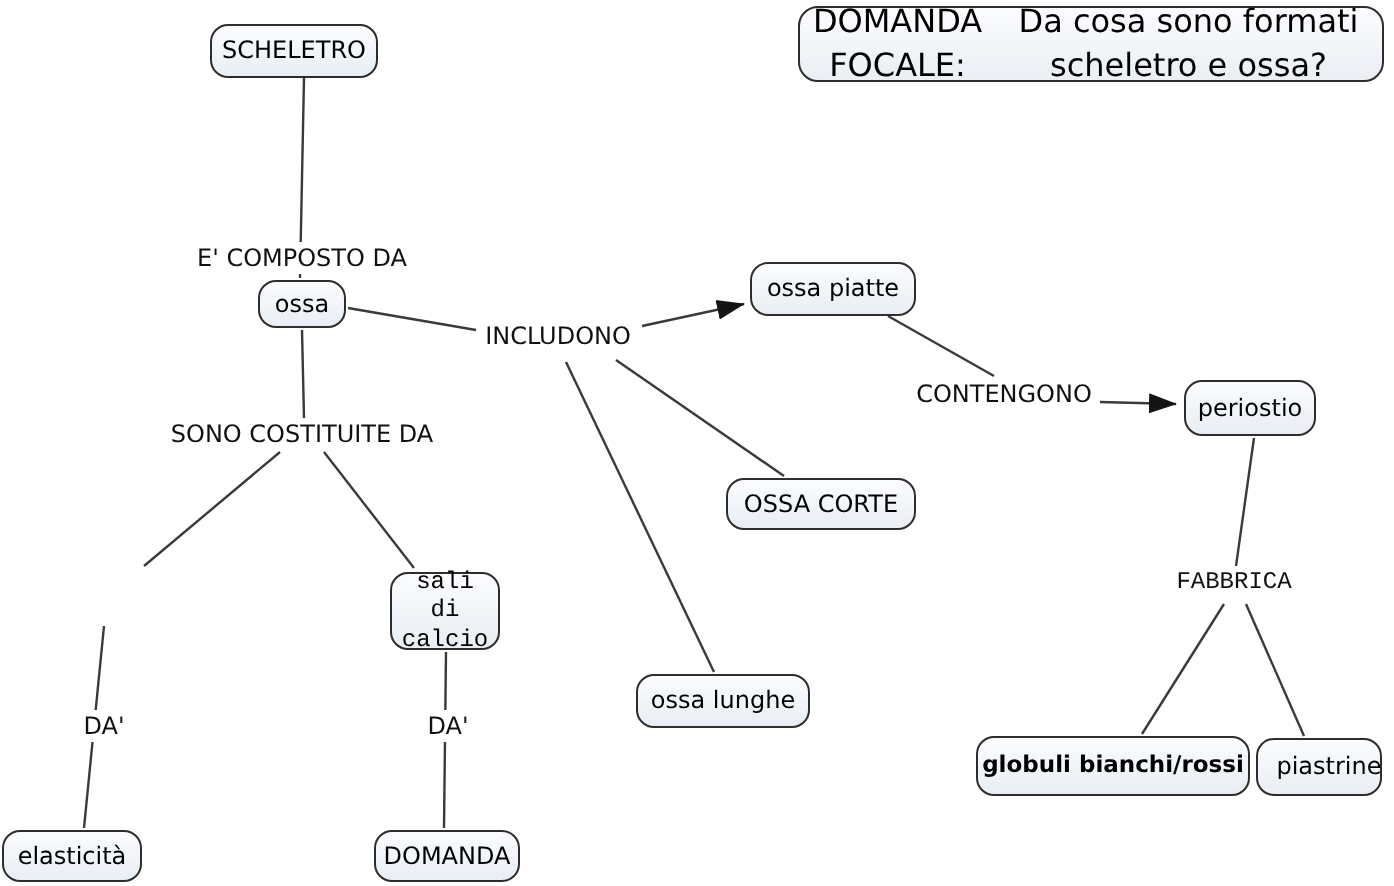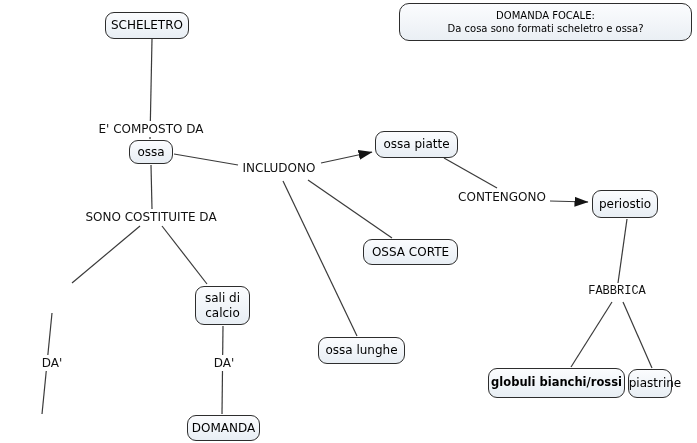--- a/index.html
+++ b/index.html
@@ -16,22 +16,22 @@
     display:flex; align-items:center; justify-content:center;
     text-align:center; font-size:12px; color:#000;
     line-height:1.2; white-space:nowrap; padding:2px 3px;
   }
   .node.wrap { white-space:normal; }
   .node.small { font-size:11.5px; }
   .focal {
     position:absolute; box-sizing:border-box;
     border:1.2px solid #2d2d2d; border-radius:10px;
     background:linear-gradient(180deg,#fbfcfe 0%, #eaeff4 100%);
-    display:flex; flex-direction:column; align-items:center; justify-content:center;
-    font-size:10px; color:#000; line-height:1.35; text-align:center;
+    display:flex; flex-direction:row; align-items:center; justify-content:center;
+    font-size:16px; color:#000; line-height:1.35; text-align:center;
   }
   .label {
     position:absolute; transform:translate(-50%,-50%);
     background:#ffffff; padding:1px 3px;
     font-size:12px; color:#111; white-space:nowrap;
   }
 </style>
 </head>
 <body>
 
@@ -74,18 +74,19 @@
     <div>DOMANDA FOCALE:</div>
     <div>Da cosa sono formati scheletro e ossa?</div>
   </div>
 
   <div class="node" style="left:105px; top:12px;  width:84px;  height:27px;">SCHELETRO</div>
   <div class="node" style="left:129px; top:140px; width:44px;  height:24px;">ossa</div>
   <div class="node" style="left:375px; top:131px; width:83px;  height:27px;">ossa piatte</div>
   <div class="node" style="left:363px; top:239px; width:95px;  height:26px;">OSSA CORTE</div>
   <div class="node" style="left:592px; top:190px; width:66px;  height:28px;">periostio</div>
   <div class="node" style="left:318px; top:337px; width:87px;  height:27px;">ossa lunghe</div>
-  <div class="node wrap" style="left:195px; top:286px; width:55px; height:39px;">sali di calcio</div>
+  <div class="node wrap" style="left:195px; top:286px; width:55px; height:39px;font-family:Liberation Mono, monospace;">sali di calcio</div>
+  <div class="node" style="left:1px;   top:415px; width:70px;  height:26px;">elasticità</div>
   <div class="node" style="left:187px; top:415px; width:73px;  height:26px;">DOMANDA</div>
   <div class="node small" style="left:488px; top:368px; width:137px; height:30px;font-weight:bold;">globuli bianchi/rossi</div>
-  <div class="node" style="left:628px; top:369px; width:44px;  height:29px;padding-left:13px;">piastrine</div>
+  <div class="node" style="left:628px; top:369px; width:63px;  height:29px;padding-left:13px;">piastrine</div>
 
 </div>
 
 </body></html>

